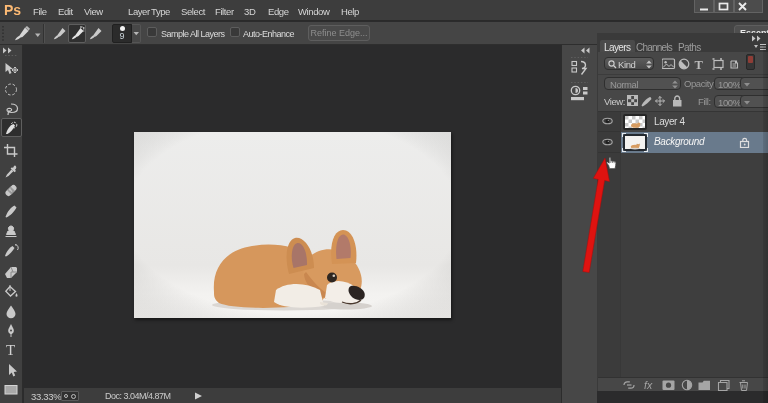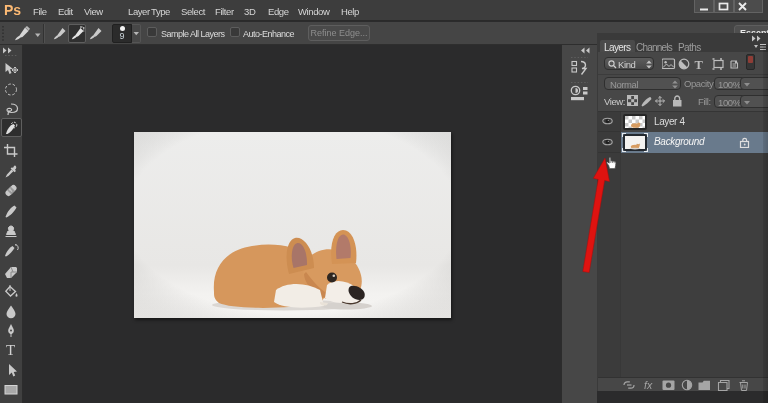--- a/index.html
+++ b/index.html
@@ -281,20 +281,31 @@
 
       <path d="M217 154 C223 153 229 157 230.5 161 C231.5 165 229.5 168 225.5 168 C220.5 168 215.5 164 214.5 159 C214.5 156 215 155 217 154 Z" fill="#2b2422"></path>
       <path d="M208 170 C215 173 223 172 227 168" stroke="#4a392e" stroke-width="1.3" fill="none"></path>
 
       <circle cx="198" cy="145.5" r="5" fill="#2e2620"></circle>
       <circle cx="199.8" cy="143.8" r="1.3" fill="#d8cec2"></circle>
     </svg>
   </div>
 </div>
 
+<div id="statusbar">
+  <span style="position:absolute;left:7px;top:3px">33.33%</span>
+  <div style="position:absolute;left:37px;top:3px;width:18px;height:10px;background:#303030;border:1px solid #5a5a5a;border-radius:1px">
+    <div style="position:absolute;left:2px;top:2px;width:4px;height:4px;border:1px solid #bbb;border-radius:50%"></div>
+    <div style="position:absolute;left:9px;top:2px;width:5px;height:5px;border:1px solid #bbb;border-radius:50%"></div>
+  </div>
+  <span style="position:absolute;left:81px;top:3px;font-size:9px;letter-spacing:-0.5px">Doc: 3.04M/4.87M</span>
+  <svg class="abs" style="left:170px;top:4px" width="9" height="8">
+        <path d="M1 0.5 L8 4 L1 7.5 Z" fill="#d0d0d0"></path>
+      </svg>
+</div>
 
 <div id="dockcol">
   <svg class="abs" style="right:3px;top:2px" width="14" height="7">
         <path d="M4.5 0.5 L1 3.5 L4.5 6.5 Z M9.5 0.5 L6 3.5 L9.5 6.5 Z" fill="#c6c6c6"></path>
       </svg>
   <svg class="abs" style="left:8px;top:11px" width="19" height="3">
         <path d="M1 1.5 h17" stroke="#5e5e5e" stroke-dasharray="1.5 1.8"></path>
       </svg>
   <svg class="abs" style="left:7px;top:15px" width="22" height="17">
     <rect x="3" y="1.5" width="4.5" height="4" fill="none" stroke="#c9c9c9" stroke-width="1.1"></rect>

